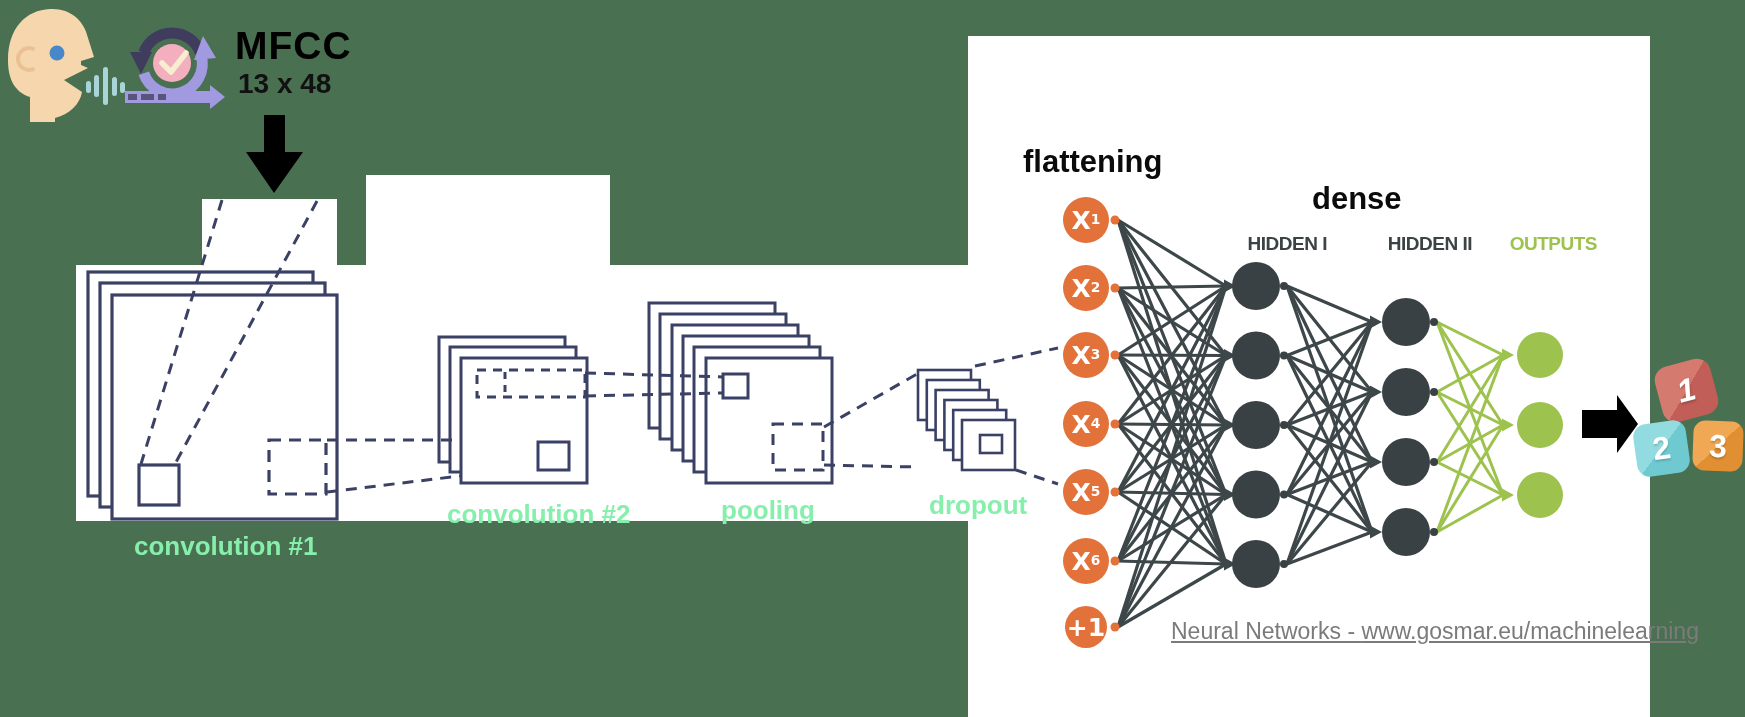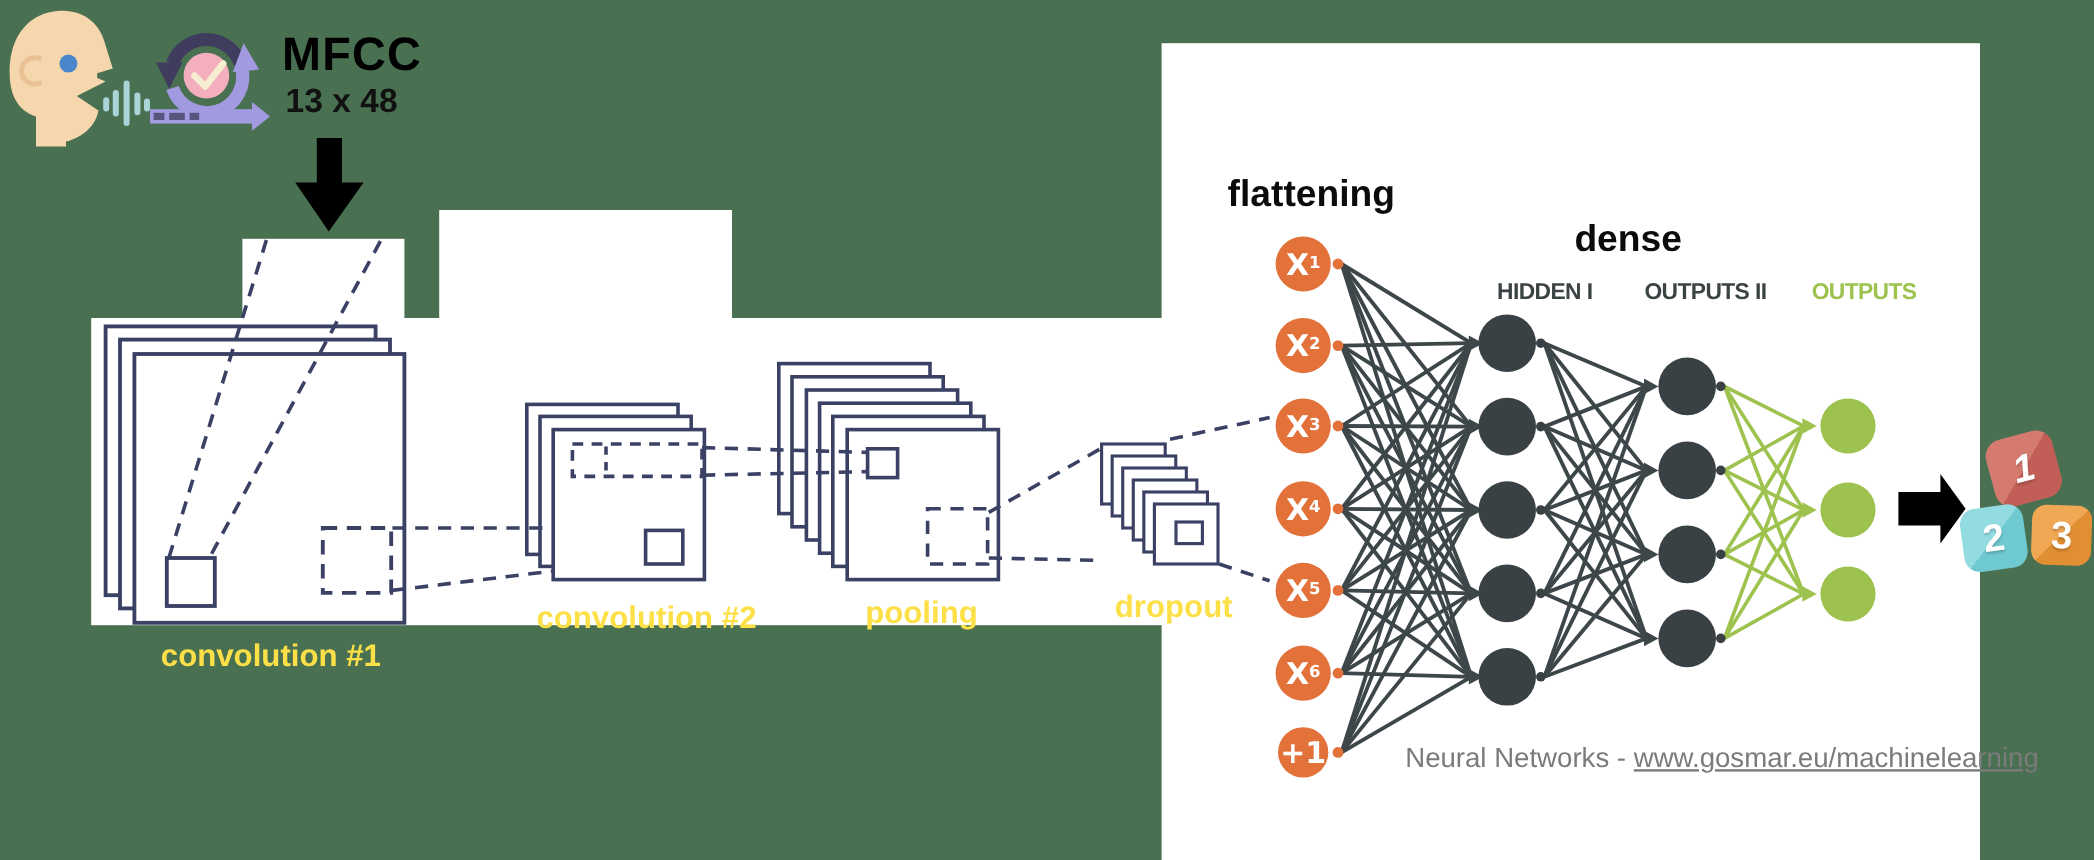--- a/index.html
+++ b/index.html
@@ -1,25 +1,25 @@
 <!DOCTYPE html>
 <html style="--background: #4a7052; --stroke_navy: #3b4164; --node_orange: #e2713a; --node_dark: #3a4144; --line_dark: #3d4649; --accent_green: #9dc24e; --block_red: #ca6a61; --block_teal: #7fd2d9; --block_orange: #eb9b45; --skin: #f6d7ad; --eye_blue: #4a87ca; --wave_teal: #a9d5d9; --loop_navy: #3f3c5e; --loop_lavender: #a29ae0; --check_pink: #f3afbd; --check_cream: #f7eed2; --text_gray: #7b7b7b;"><head>
 <meta charset="utf-8">
 <style>
   html,body{margin:0;padding:0;}
   body{font-family:"Liberation Sans",sans-serif;}
   #stage{position:relative;width:1745px;height:717px;background:var(--background,#4a7052);overflow:hidden;}
   .white-region{position:absolute;background:#ffffff;}
-  .stage-label{position:absolute;font-weight:bold;font-size:26px;color:#fde047;white-space:nowrap;}
+  .stage-label{position:absolute;font-weight:bold;font-size:26px;color:#86efac;white-space:nowrap;}
   .big-label{position:absolute;font-weight:bold;font-size:31px;color:#0b0b0b;white-space:nowrap;text-align:right;}
   .col-label{position:absolute;width:130px;text-align:right;font-weight:bold;font-size:19px;
              letter-spacing:-0.5px;color:#3b4345;white-space:nowrap;}
   .title{position:absolute;left:235px;top:24px;font-weight:bold;font-size:39px;color:#000000;letter-spacing:1px;}
   .subtitle{position:absolute;left:238px;top:68px;font-weight:bold;font-size:28px;color:#111;}
-  .credit{position:absolute;left:1171px;top:618px;font-size:23px;color:var(--text_gray,#7b7b7b);white-space:nowrap;}
+  .credit{position:absolute;left:1171px;top:618px;font-size:23px;color:var(--text_gray,#7b7b7b);white-space:nowrap;text-decoration:underline;}
   .credit a{color:var(--text_gray,#7b7b7b);text-decoration:underline;cursor:pointer;}
   .node-label{position:absolute;width:64px;height:36px;display:flex;align-items:center;justify-content:center;
               color:#fff;font-weight:bold;font-size:25px;font-family:"DejaVu Sans","Liberation Sans",sans-serif;}
   .node-label .sub{font-size:0.55em;vertical-align:-0.4em;line-height:1;}
   .block{position:absolute;display:flex;align-items:center;justify-content:center;
          color:#fff;font-weight:bold;font-size:32px;
          text-shadow:0 2px 2px rgba(0,0,0,0.18);}
   .block1{left:1658px;top:362px;width:57px;height:57px;border-radius:14px;transform:rotate(-15deg);
           background:linear-gradient(135deg,#d57a6f 50%,#c05e57 50%);font-style:italic;}
   .block2{left:1635px;top:422px;width:53px;height:53px;border-radius:13px;transform:rotate(-8deg);
@@ -248,21 +248,21 @@
 
   <div class="stage-label" style="left:134px;top:531px;text-align:right;">convolution #1</div>
   <div class="stage-label" style="left:447px;top:499px;">convolution #2</div>
   <div class="stage-label" style="left:721px;top:495px;">pooling</div>
   <div class="stage-label" style="left:929px;top:490px;">dropout</div>
 
   <div class="big-label" style="left:1023px;top:144px;">flattening</div>
   <div class="big-label" style="left:1312px;top:181px;">dense</div>
 
   <div class="col-label" style="left:1197px;top:233px;">HIDDEN I</div>
-  <div class="col-label" style="left:1342px;top:233px;">OUTPUTS II</div>
+  <div class="col-label" style="left:1342px;top:233px;">HIDDEN II</div>
   <div class="col-label" style="left:1467px;top:233px;color:var(--accent_green,#9dc24e);">OUTPUTS</div>
 
   <div class="credit">
     <span>Neural Networks - </span><a>www.gosmar.eu/machinelearning</a>
   </div>
 
   <div id="input-labels">
       <div class="node-label" style="left: 1054px; top: 202px;">
         <span>X</span>
         <span class="sub">1</span>

